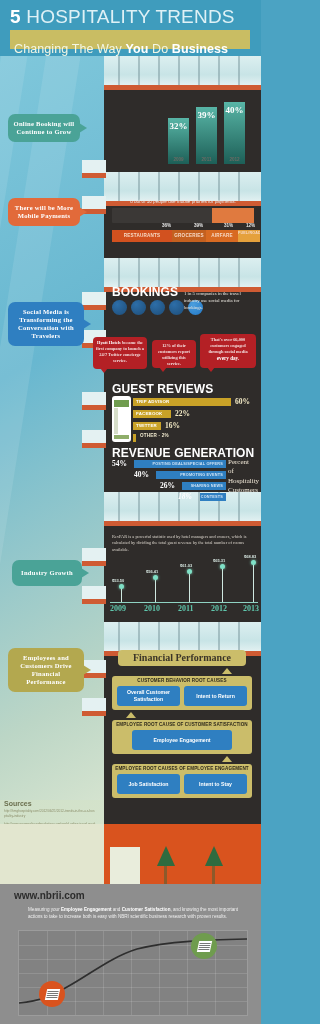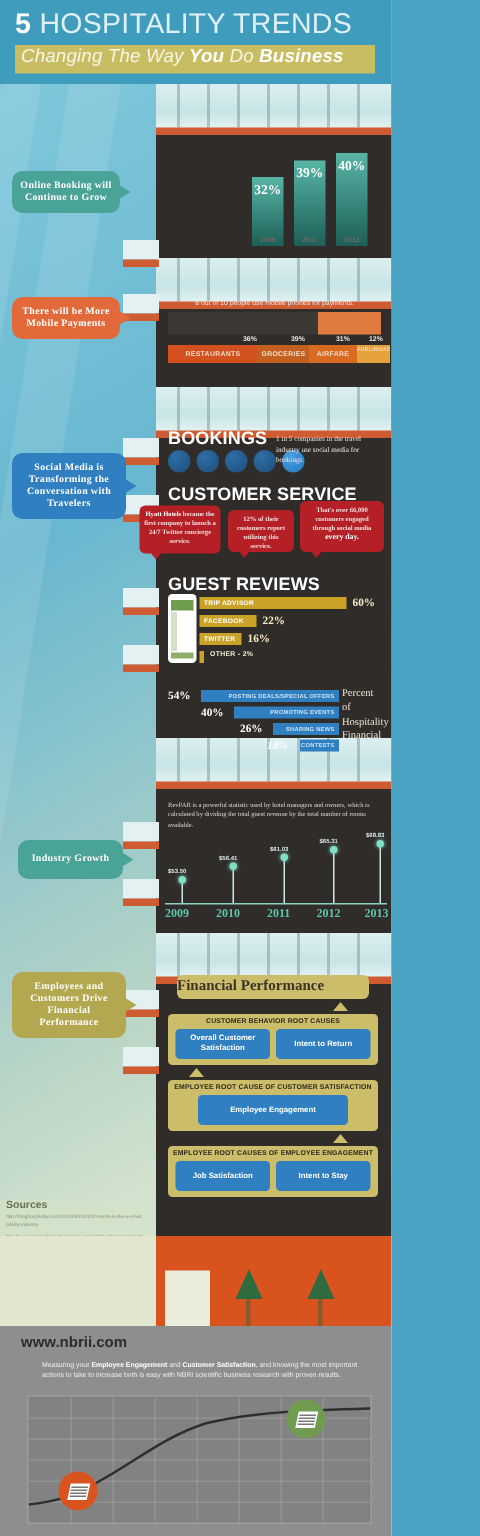--- a/index.html
+++ b/index.html
@@ -18,22 +18,22 @@
   .sky-ray{position:absolute;background:rgba(255,255,255,.10);transform-origin:top left;}
 
   
   .header{position:absolute;left:0;top:0;width:261px;height:56px;
     background:linear-gradient(180deg,#3f9cbd 0%,#3f9cbd 100%);}
   .title{position:absolute;left:10px;top:6px;width:245px;
     font-size:19px;letter-spacing:.2px;color:#dff1f6;font-weight:400;}
   .title b{font-weight:700;color:#ffffff;}
   .subtitle-bar{position:absolute;left:10px;top:30px;width:240px;height:19px;
     background:#c9bd63;}
-  .subtitle{position:absolute;left:4px;top:0;font-size:12.5px;color:#f3f6e4;
-    letter-spacing:.1px;white-space:nowrap;font-style:italic;}
+  .subtitle{position:absolute;left:4px;top:12px;font-size:12.5px;color:#f3f6e4;
+    letter-spacing:.1px;white-space:nowrap;}
   .subtitle b{color:#ffffff;font-weight:700;}
 
   
   .building{position:absolute;left:104px;top:56px;width:157px;height:768px;
     background:#2f2c2a;}
   .floor{position:absolute;left:104px;width:157px;height:34px;overflow:hidden;
     background:linear-gradient(180deg,#dceff0 0%,#c8e4e6 55%,#eef7f7 100%);}
   .floor:after{content:"";position:absolute;left:0;right:0;bottom:0;height:5px;background:#cf5b33;}
   .floor .pane{position:absolute;top:0;bottom:5px;width:2px;background:rgba(120,150,155,.5);}
   .lcol-rail{position:absolute;left:82px;width:24px;height:5px;background:#cf5b33;}
@@ -107,21 +107,21 @@
     font-family:"Liberation Serif",serif;}
   .ig-axis{position:absolute;height:1px;background:#8fd3c3;}
   .ig-stem{position:absolute;width:1px;background:#cfe8e0;}
   .ig-dot{position:absolute;width:5px;height:5px;border-radius:50%;background:#7fe0c6;
     box-shadow:0 0 3px rgba(140,230,200,.9);}
   .ig-val{position:absolute;font-size:4px;color:#d8e8e2;font-weight:700;}
   .ig-year{position:absolute;font-size:8px;font-weight:700;color:#5fc6ac;
     font-family:"Liberation Serif",serif;}
 
   
-  .fp-top{position:absolute;background:#cbbd6a;border-radius:4px;
+  .fp-top{position:absolute;background:#cbbd6a;border-radius:4px;text-align:center;
     font-family:"Liberation Serif",serif;font-weight:700;color:#3b3528;}
   .fp-band{position:absolute;background:#cbbd6a;border-radius:3px;box-sizing:border-box;}
   .fp-band .bt{position:absolute;left:0;right:0;top:2px;text-align:center;
     font-size:4.6px;font-weight:700;color:#2f2a1c;letter-spacing:.1px;}
   .fp-blue{position:absolute;background:#2f7fc1;border-radius:3px;
     text-align:center;font-size:5.2px;font-weight:700;color:#fff;line-height:1.3;
     display:flex;align-items:center;justify-content:center;}
   .fp-arrow{position:absolute;width:0;height:0;
     border-left:5px solid transparent;border-right:5px solid transparent;
     border-bottom:6px solid #cbbd6a;}
@@ -295,21 +295,20 @@
   <div class="sec-title" style="position:absolute;left:112px;top:285px;">BOOKINGS</div>
   <div style="position:absolute;left:112px;top:300px;width:90px;height:18px;">
     <div class="dot" style="left:0;top:0;"></div>
     <div class="dot" style="left:19px;top:0;"></div>
     <div class="dot" style="left:38px;top:0;"></div>
     <div class="dot" style="left:57px;top:0;"></div>
     <div class="dot on" style="left:76px;top:0;"></div>
   </div>
   <div style="position:absolute;left:184px;top:290px;width:72px;font-size:4.8px;line-height:1.5;color:#ece8e0;font-family:'Liberation Serif',serif;">1 in 5 companies in the travel industry use social media for bookings.</div>
 
-  <div class="sec-title" style="position:absolute;left:112px;top:322px;">CUSTOMER SERVICE</div>
   <div class="csb" style="left:93px;top:337px;width:54px;height:32px;">
     <b>Hyatt Hotels</b>
     <span>became the first company to launch a 24/7 Twitter concierge service.</span>
   </div>
   <div class="csb" style="left:152px;top:340px;width:44px;height:28px;">
     <span>12% of their customers report utilizing this service.</span>
   </div>
   <div class="csb" style="left:200px;top:334px;width:56px;height:34px;">
     <span>That's over 66,000 customers engaged through social media</span>
     <b style="font-size:5.2px;display:block;">every day.</b>
@@ -334,20 +333,21 @@
       <div class="gr-lab">TWITTER</div>
     </div>
     <div class="gr-pc" style="left:32px;top:23px;">16%</div>
     <div class="gr-bar" style="left:0;top:36px;width:3px;"></div>
     <div style="position:absolute;left:7px;top:35px;font-size:4.6px;font-weight:700;color:#efe8cd;letter-spacing:.2px;">
       <span>OTHER</span>
       <span>- 2%</span>
     </div>
   </div>
 
+  <div class="sec-title" style="position:absolute;left:112px;top:446px;">REVENUE GENERATION</div>
   <div style="position:absolute;left:112px;top:460px;width:130px;height:44px;">
     <div class="rv-pc" style="left:0;top:-1px;">54%</div>
     <div class="rv-bar" style="left:22px;top:0;width:92px;">
       <div class="rv-lab">POSTING DEALS/SPECIAL OFFERS</div>
     </div>
     <div class="rv-pc" style="left:22px;top:10px;">40%</div>
     <div class="rv-bar" style="left:44px;top:11px;width:70px;">
       <div class="rv-lab">PROMOTING EVENTS</div>
     </div>
     <div class="rv-pc" style="left:48px;top:21px;">26%</div>
@@ -356,21 +356,21 @@
     </div>
     <div class="rv-pc" style="left:66px;top:32px;font-style:italic;">18%</div>
     <div class="rv-bar" style="left:88px;top:33px;width:26px;">
       <div class="rv-lab">CONTESTS</div>
     </div>
   </div>
   <div class="rv-side" style="left:228px;top:458px;width:32px;">
     <div>Percent</div>
     <div>of</div>
     <div>Hospitality</div>
-    <div>Financial</div>
+    <div>Customers</div>
   </div>
 
   <div class="ig-note" style="left:112px;top:534px;width:142px;">RevPAR is a powerful statistic used by hotel managers and owners, which is calculated by dividing the total guest revenue by the total number of rooms available.</div>
   <div style="position:absolute;left:104px;top:556px;width:157px;height:62px;">
     <div class="ig-axis" style="left:6px;top:46px;width:148px;"></div>
 
     <div class="ig-val" style="left:8px;top:22px;">$53.50</div>
     <div class="ig-stem" style="left:17px;top:30px;height:16px;"></div>
     <div class="ig-dot" style="left:15px;top:28px;"></div>
     <div class="ig-year" style="left:6px;top:48px;">2009</div>

